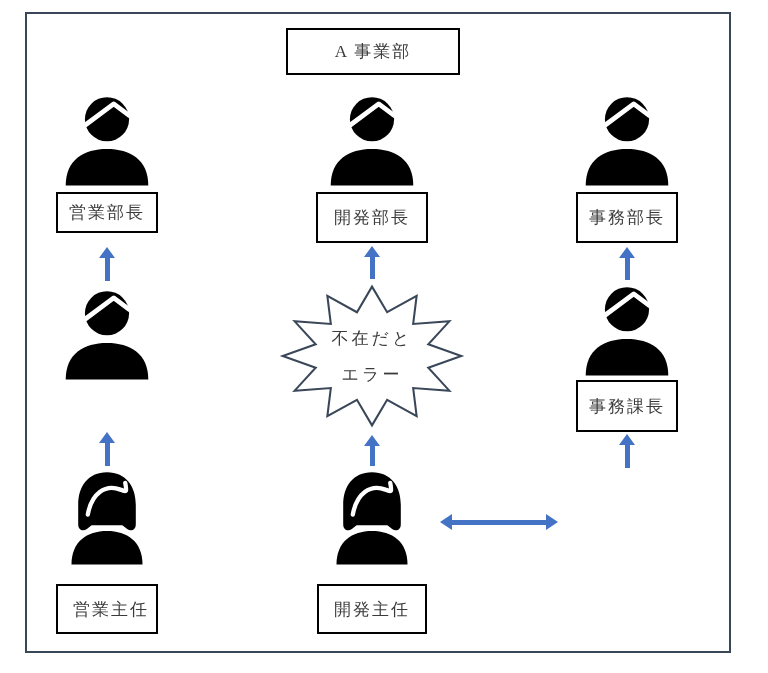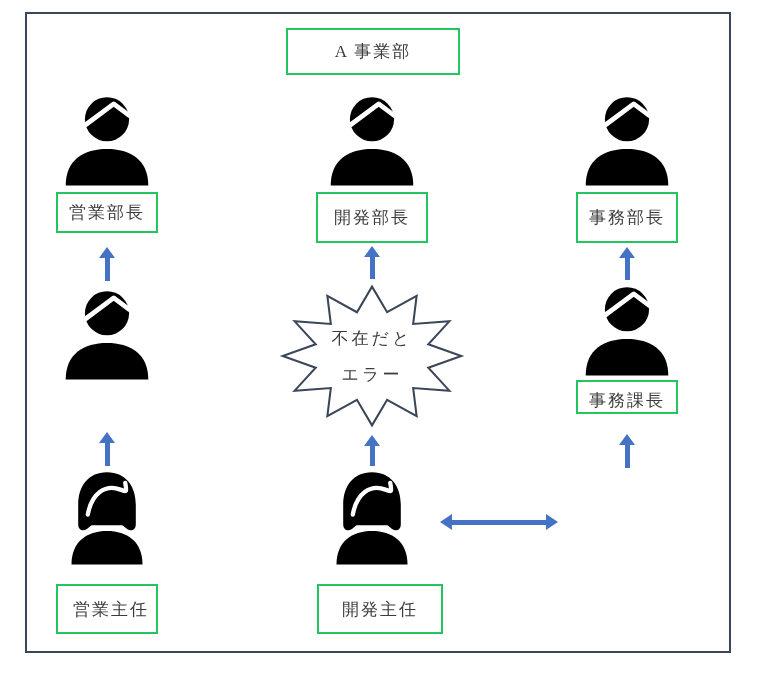--- a/index.html
+++ b/index.html
@@ -5,21 +5,21 @@
   html,body{margin:0;padding:0;background:#fff;}
   .stage{
     position:relative;width:768px;height:673px;background:#ffffff;overflow:hidden;
     font-family:"Liberation Serif","DejaVu Serif",serif;color:#3b3b3b;
   }
   .frame{
     position:absolute;left:25px;top:12px;width:706px;height:641px;
     border:2px solid #3a4759;box-sizing:border-box;background:#fff;
   }
   .labelbox{
-    position:absolute;border:2px solid #22c55e;box-sizing:border-box;background:#fff;
+    position:absolute;border:2px solid #000000;box-sizing:border-box;background:#fff;
     display:flex;align-items:center;justify-content:center;
     font-size:17px;letter-spacing:2px;white-space:nowrap;
   }
   .person{position:absolute;}
   .arrow-up{position:absolute;width:16px;display:flex;flex-direction:column;align-items:center;}
   .arrow-up .head{width:0;height:0;border-left:8px solid transparent;border-right:8px solid transparent;border-bottom:11px solid #4472C4;}
   .arrow-up .stem{width:5px;flex:1;background:#4472C4;}
   .arrow-h{position:absolute;display:flex;align-items:center;}
   .arrow-h .headL{width:0;height:0;border-top:8px solid transparent;border-bottom:8px solid transparent;border-right:12px solid #4472C4;}
   .arrow-h .headR{width:0;height:0;border-top:8px solid transparent;border-bottom:8px solid transparent;border-left:12px solid #4472C4;}
@@ -102,38 +102,38 @@
       <span>エラー</span>
     </div>
   </div>
   <div class="arrow-up" style="left:364px;top:435px;height:31px;">
     <div class="head"></div>
     <div class="stem"></div>
   </div>
   <svg class="person" style="left:324px;top:468px;width:96px;height:97px;">
       <use href="#sym-female"></use>
     </svg>
-  <div class="labelbox" style="left:317px;top:584px;width:126px;height:50px;">
+  <div class="labelbox" style="left:317px;top:584px;width:110px;height:50px;">
     <span>開発主任</span>
   </div>
 
   <svg class="person" style="left:579px;top:89px;width:96px;height:97px;">
       <use href="#sym-male"></use>
     </svg>
   <div class="labelbox" style="left:576px;top:192px;width:102px;height:51px;">
     <span>事務部長</span>
   </div>
   <div class="arrow-up" style="left:619px;top:247px;height:33px;">
     <div class="head"></div>
     <div class="stem"></div>
   </div>
   <svg class="person" style="left:579px;top:279px;width:96px;height:97px;">
       <use href="#sym-male"></use>
     </svg>
-  <div class="labelbox" style="left:576px;top:380px;width:102px;height:34px;align-items:flex-end;">
+  <div class="labelbox" style="left:576px;top:380px;width:102px;height:52px;">
     <span>事務課長</span>
   </div>
   <div class="arrow-up" style="left:619px;top:434px;height:34px;">
     <div class="head"></div>
     <div class="stem"></div>
   </div>
 
   <div class="arrow-h" style="left:440px;top:514px;width:118px;height:16px;">
     <div class="headL"></div>
     <div class="stem"></div>

